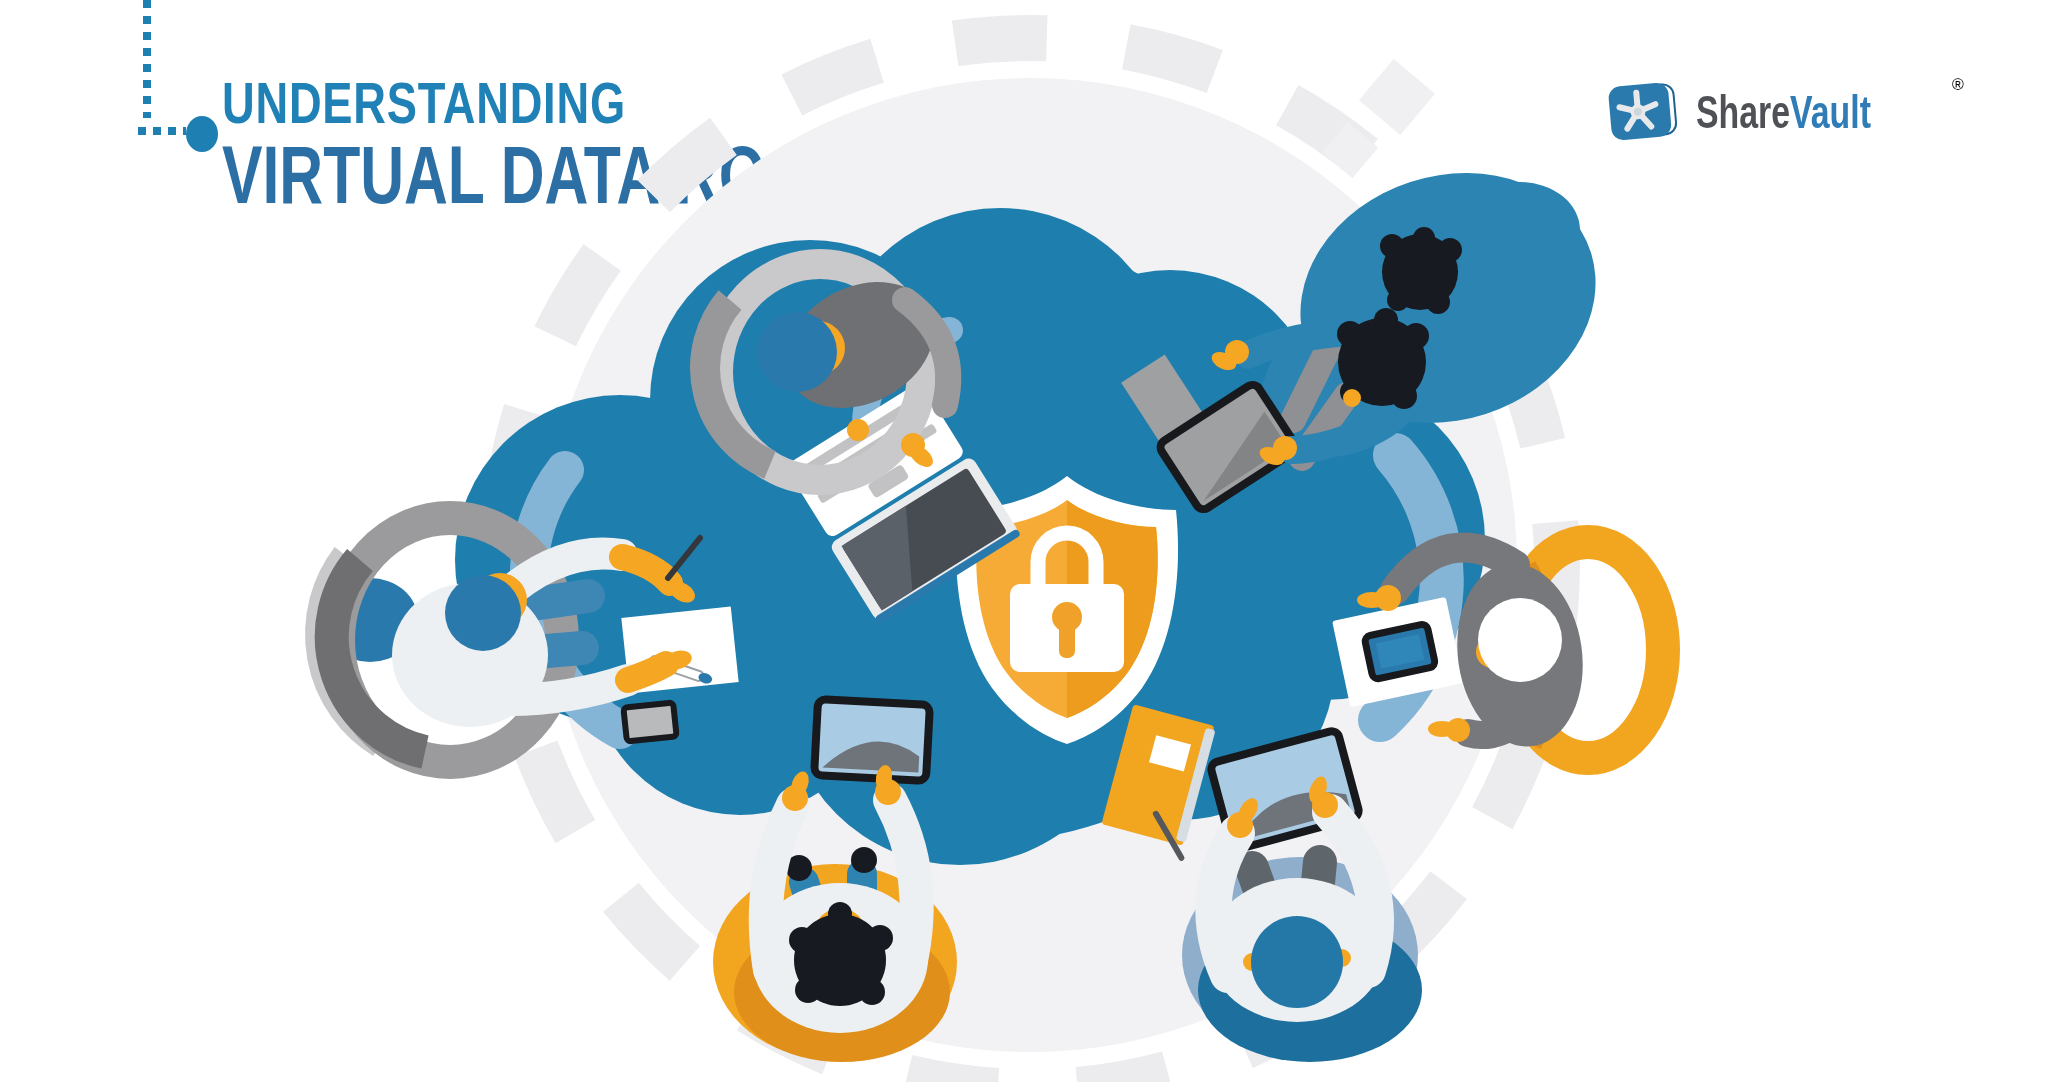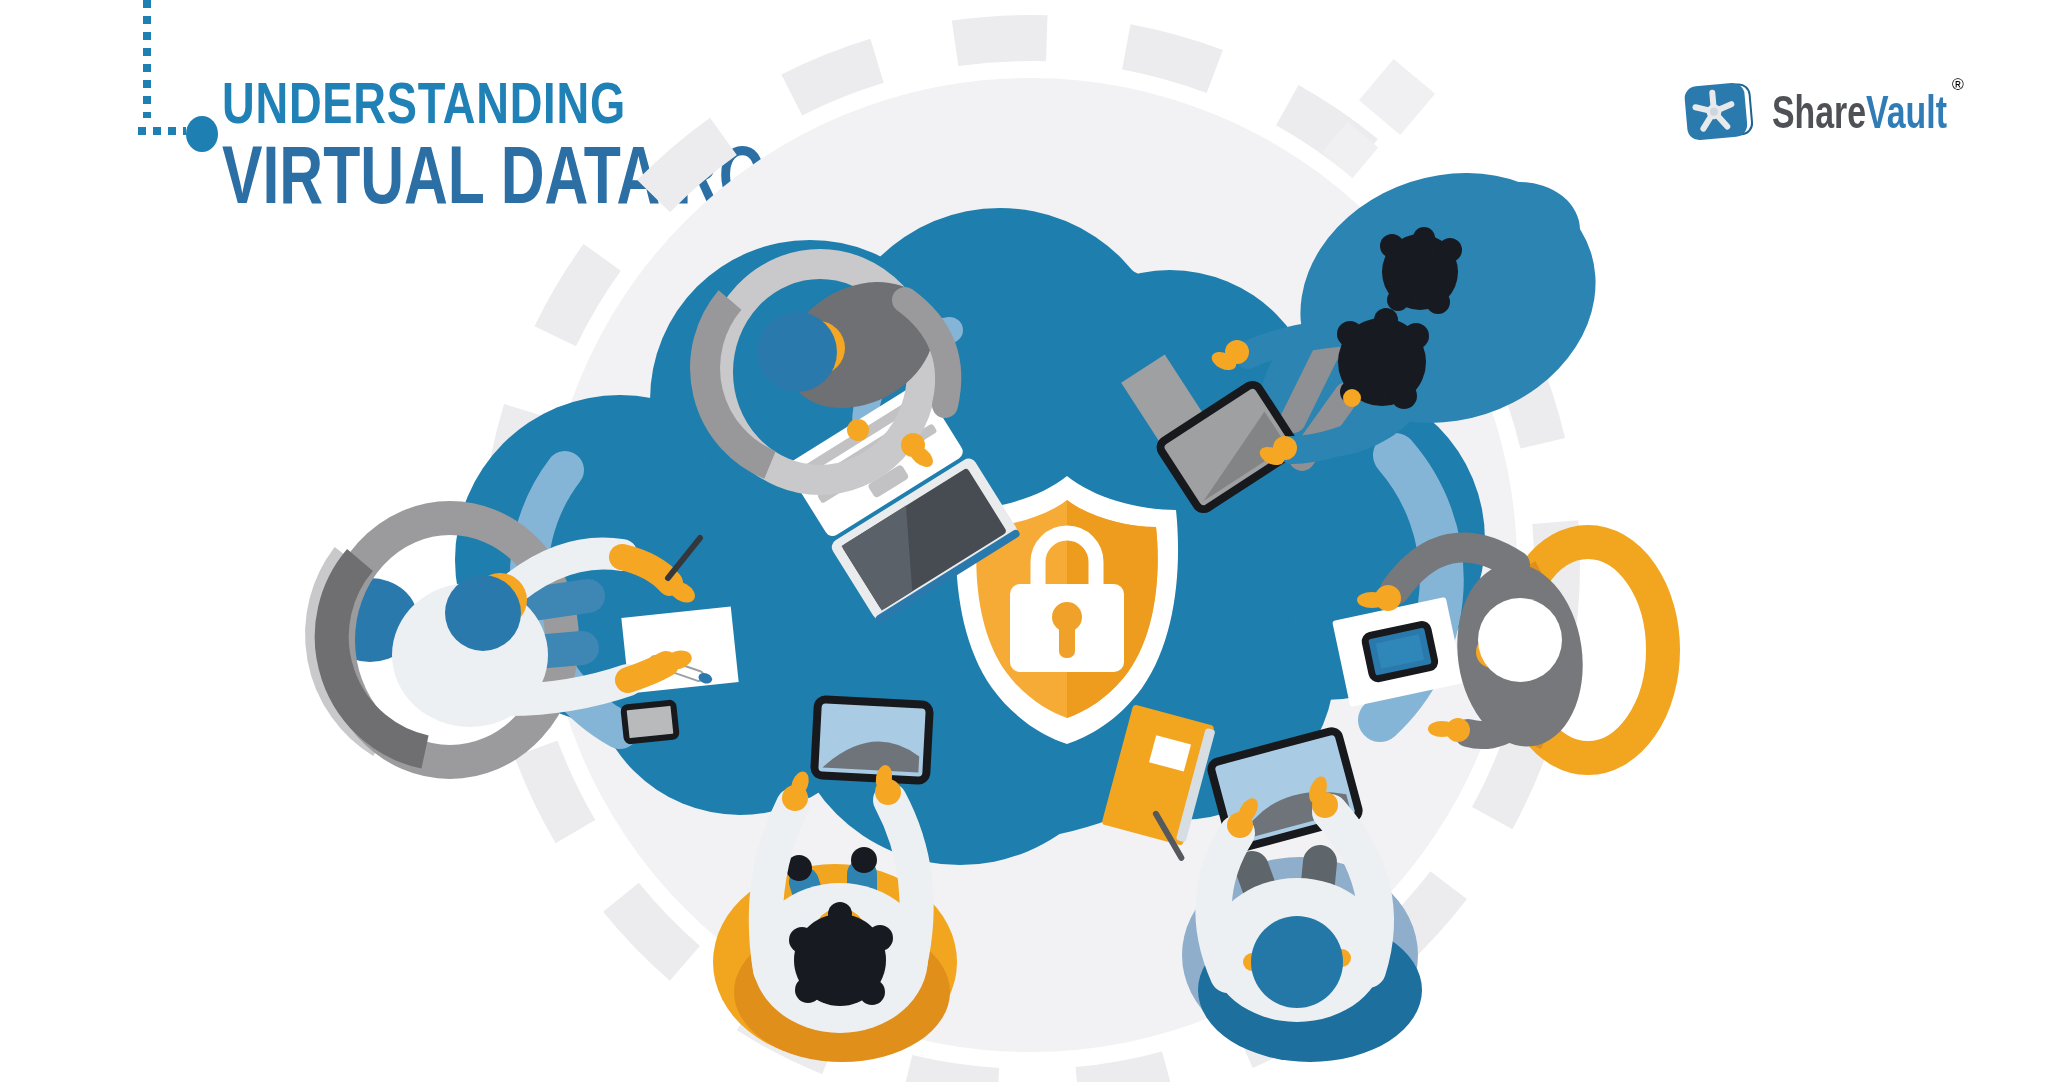--- a/index.html
+++ b/index.html
@@ -13,21 +13,21 @@
   .dot-circle{position:absolute;left:186px;top:116px;width:32px;height:36px;border-radius:50%;
     background:#1D7FB2;}
   
   .title{position:absolute;left:222px;top:74px;line-height:1;}
   .title .t1{display:inline-block;font-weight:bold;font-size:58px;letter-spacing:1px;
     color:#1F81B5;transform:scaleX(.78);transform-origin:left center;white-space:nowrap;}
   .title .t2{display:block;margin-top:2px;}
   .title .t2 span{display:inline-block;font-weight:bold;font-size:82px;color:#2C6FA4;
     transform:scaleX(.74);transform-origin:left center;white-space:nowrap;}
   
-  .logo{position:absolute;left:1680px;top:80px;display:flex;align-items:center;}
+  .logo{position:absolute;left:1604px;top:80px;display:flex;align-items:center;}
   .logo svg{display:block;}
   .logo .wordmark{position:relative;margin-left:8px;font-weight:bold;font-size:47px;
     line-height:60px;transform:scaleX(.72);transform-origin:left center;white-space:nowrap;}
   .logo .share{color:#4F5156;}
   .logo .vault{color:#2F7CB6;}
   .scene{position:absolute;left:0;top:0;}
 </style>
 </head>
 <body>
 

